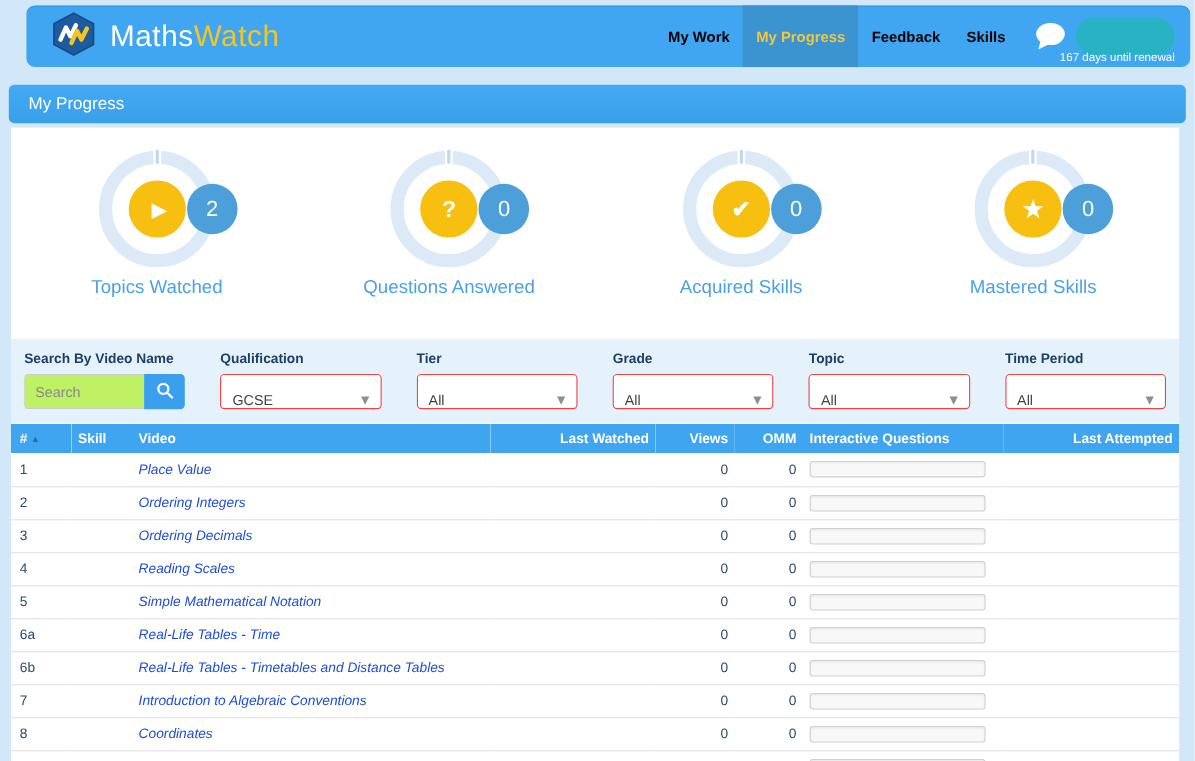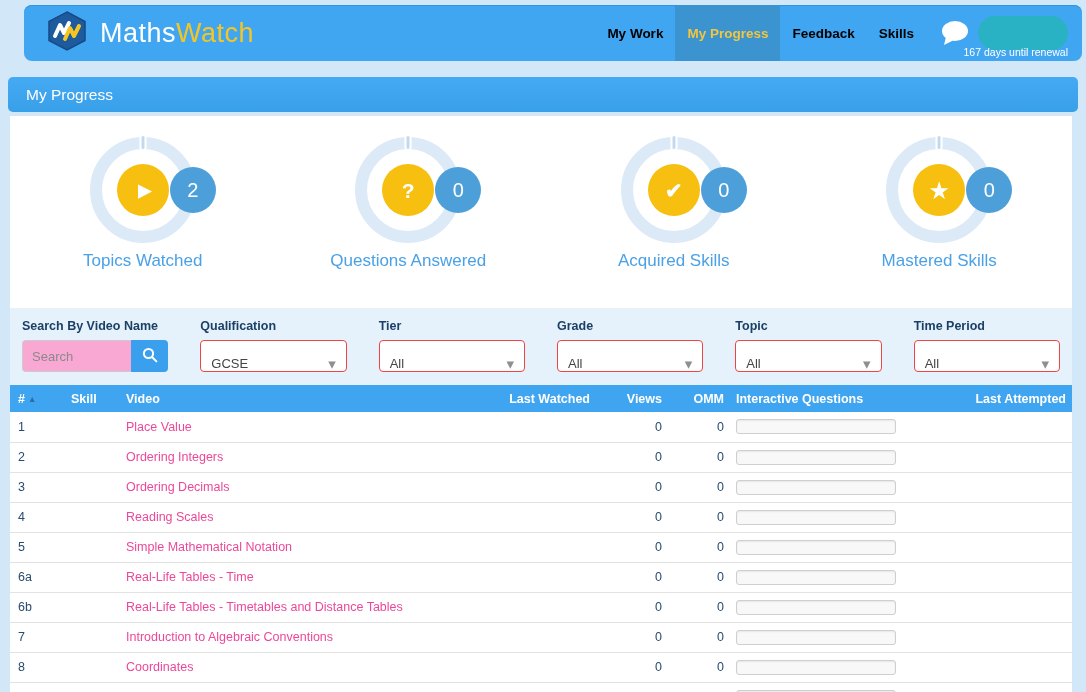--- a/index.html
+++ b/index.html
@@ -92,21 +92,21 @@
   }
   .filter-col { flex:1; min-width:0; }
   .filter-label {
     display:block; font-size:12.5px; font-weight:bold; color:#1c3f66;
     margin-bottom:7px; white-space:nowrap;
   }
   .search-group { display:flex; }
   .search-input {
     flex:1; min-width:0; height:32px; border:1px solid #ccc; border-right:none;
     border-radius:4px 0 0 4px; padding:0 9px; font-size:13px; color:#555;
-    font-family:"Liberation Sans",sans-serif; outline:none; background:#f9a8d4;
+    font-family:"Liberation Sans",sans-serif; outline:none; background:#bef264;
   }
   .search-input::placeholder { color:#8a8a8a; }
   .search-btn {
     width:37px; height:32px; background:#3aa0ee; border:none;
     border-radius:0 4px 4px 0; display:flex; align-items:center; justify-content:center;
     cursor:pointer;
   }
   .select-box {
     height:32px; background:#fff; border:1px solid #ef4444; border-radius:4px;
     display:flex; align-items:flex-end; justify-content:space-between;
@@ -121,21 +121,21 @@
     height:27px; text-align:left; padding:0 6px; white-space:nowrap; overflow:hidden;
   }
   th.c-num { padding-left:8px; }
   th.c-center, td.c-center { text-align:right; }
   .sort-icon { font-size:8.5px; color:#2d6da6; margin-left:3px; vertical-align:1px; }
   tbody td {
     height:30px; border-bottom:1px solid #e2e2e2; font-size:12.5px;
     padding:0 6px; white-space:nowrap; overflow:hidden; background:#fff;
   }
   td.c-num { color:#284b70; padding-left:8px; }
-  td.c-video a { color:#ec4899; text-decoration:none; cursor:pointer; }
+  td.c-video a { color:#1d4ed8; text-decoration:none; cursor:pointer;font-style:italic; }
   td.c-views, td.c-omm { color:#284b70; }
   .progress-track {
     width:160px; height:15px; background:#f8f8f8;
     border:1px solid #cfcfcf; border-radius:3px;
     box-shadow: inset 0 1px 2px rgba(0,0,0,.07);
   }
 
   .col-num{width:55px} .col-skill{width:55px} .col-video{width:auto}
   .col-lw{width:150px} .col-views{width:72px} .col-omm{width:62px}
   .col-iq{width:182px} .col-la{width:160px}

